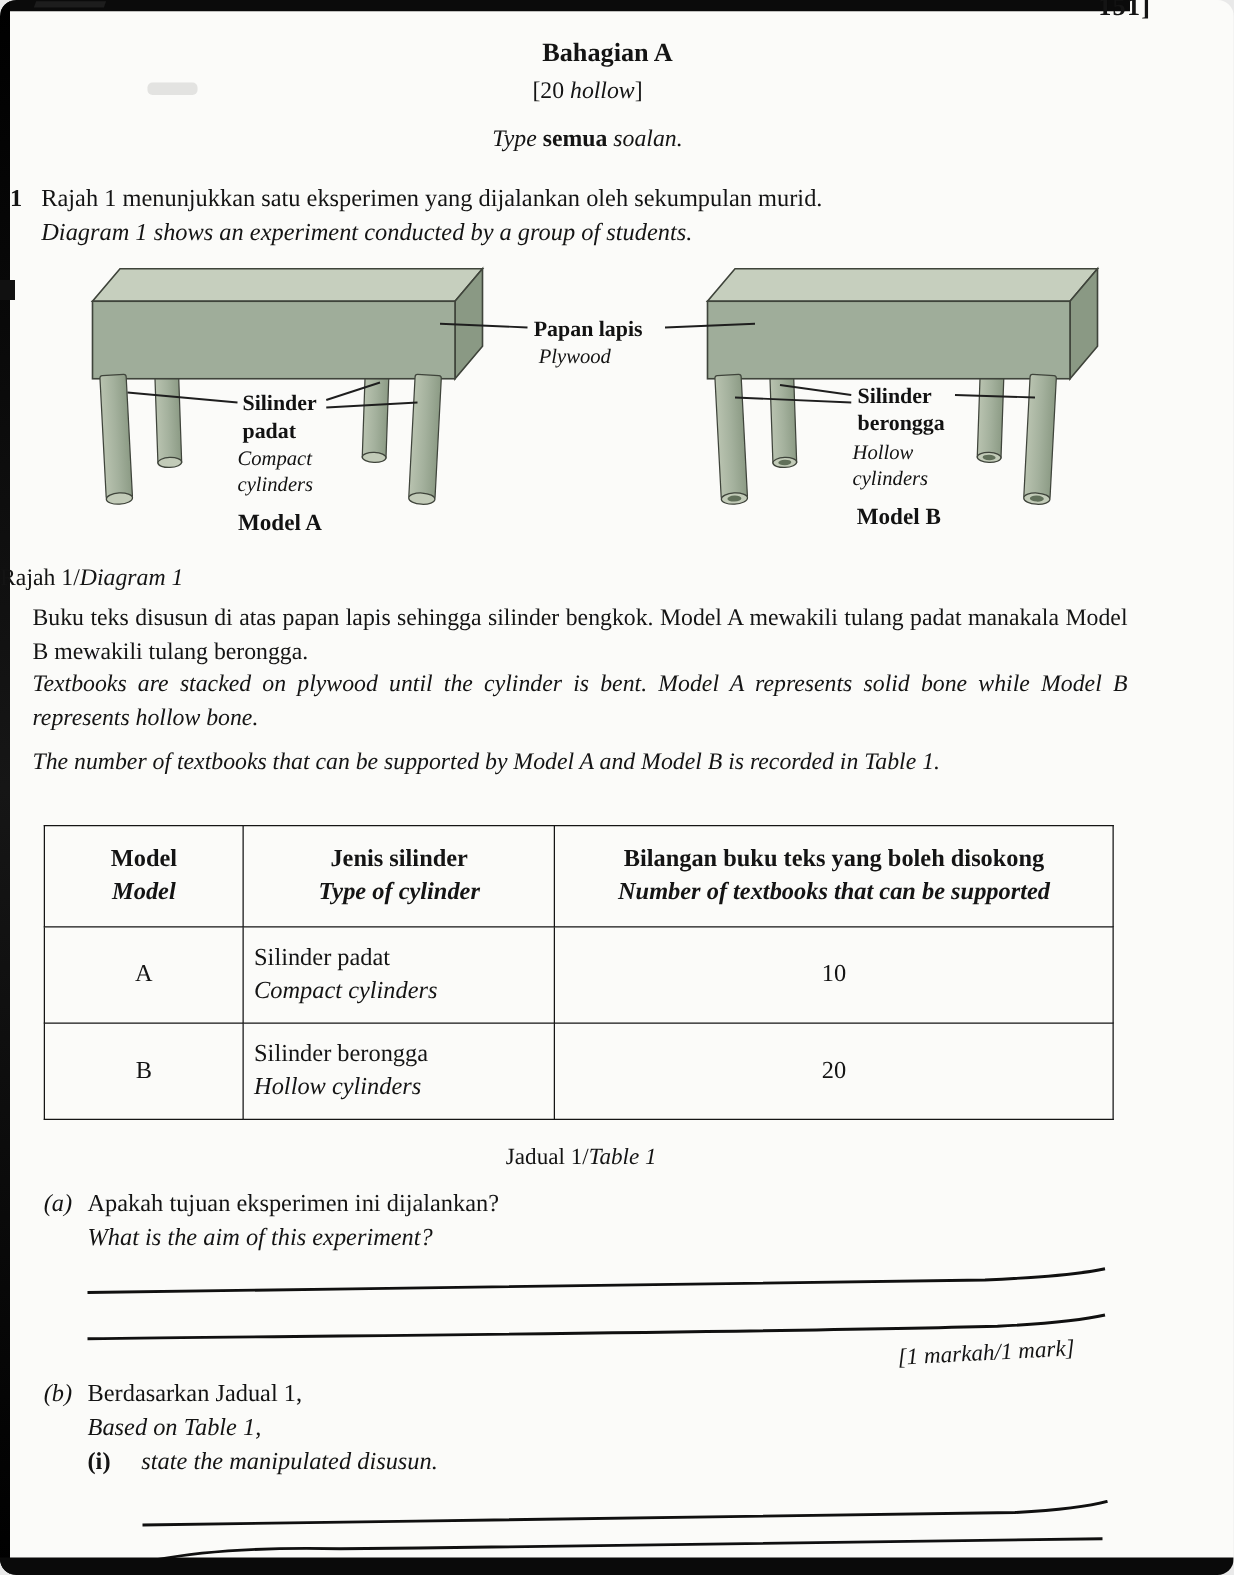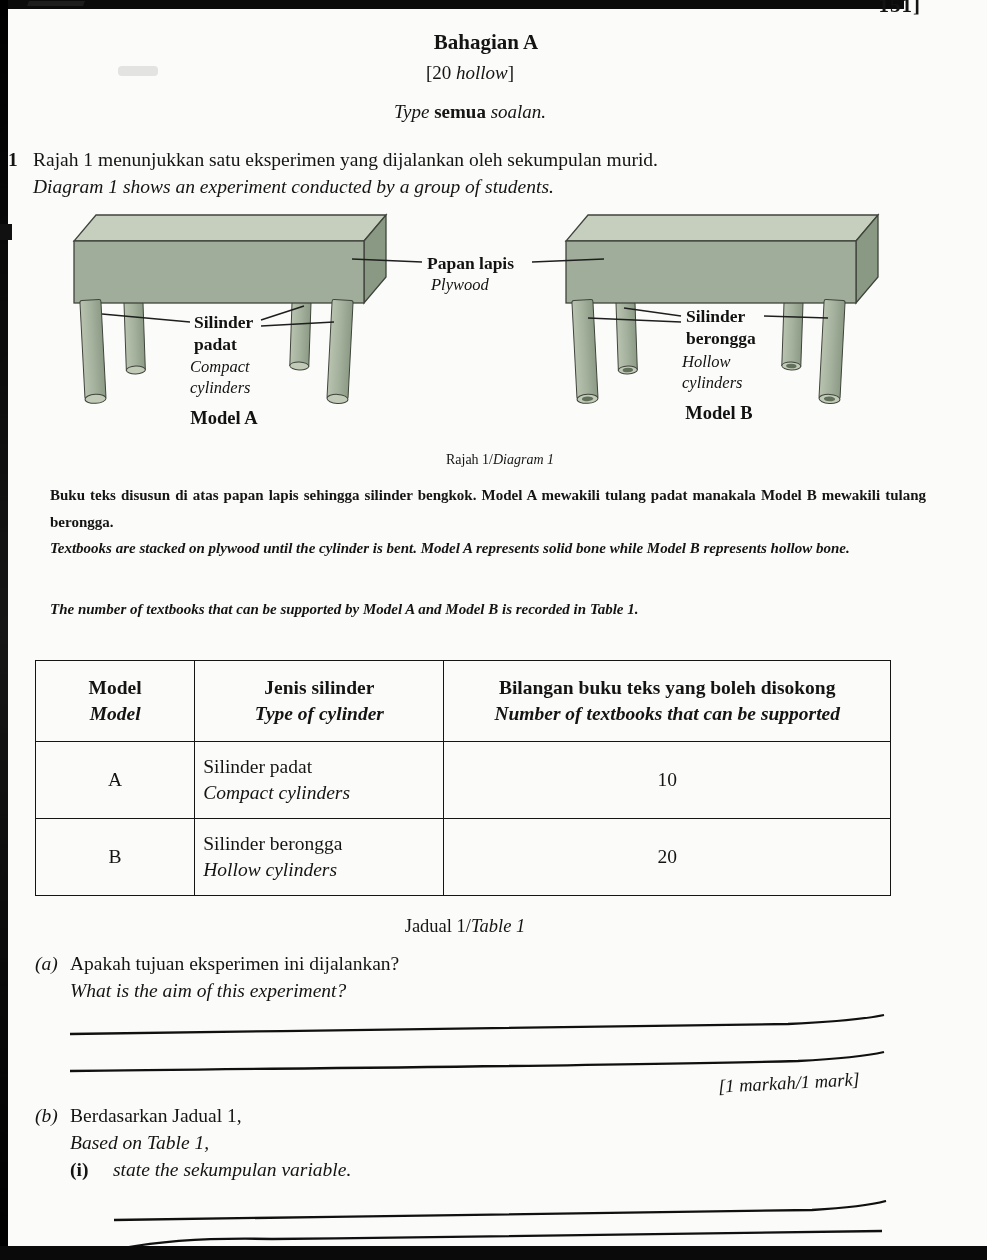--- a/index.html
+++ b/index.html
@@ -1,19 +1,20 @@
 <!DOCTYPE html>
 <html><head>
 <meta charset="utf-8">
 <style>
   html,body { margin:0; padding:0; background:#e9e9e9; }
   .page {
     position:relative; width:987px; height:1260px; margin:0 auto;
     background:#fbfbf9; color:#141414; overflow:hidden;
     font-family:"Liberation Serif", serif;
+    border-radius:13px;
   }
   .it { font-style:italic; }
   .bd { font-weight:bold; }
 
   
   .bar-top   { position:absolute; top:0; left:0; width:904px; height:9px; background:#0b0b0b; }
   .bar-left  { position:absolute; top:0; left:0; width:8px; height:1260px; background:linear-gradient(180deg,#000 0%,#161616 50%,#000 100%); }
   .bar-bottom{ position:absolute; left:0; bottom:0; width:987px; height:14px; background:#0a0a0a; }
   .corner-frag { position:absolute; top:-7px; right:66px; font-weight:bold; font-size:21px; letter-spacing:1px; }
   .smudge1 { position:absolute; top:1px; left:28px; width:56px; height:5px; background:#222; opacity:.8; transform:skewX(-20deg); }
@@ -28,23 +29,23 @@
   .qnum { font-weight:bold; width:25px; flex:none; }
   .qtext { flex:1; }
 
   .diagram { position:absolute; top:210px; left:64px; width:832px; height:238px; }
   .diagram svg { display:block; }
   .lbl-ms   { font:bold 17.5px "Liberation Serif", serif; fill:#121212; }
   .lbl-en   { font:italic 16.5px "Liberation Serif", serif; fill:#121212; }
   .lbl-model{ font:bold 18.5px "Liberation Serif", serif; fill:#121212; }
   .leader   { stroke:#1e1e1e; stroke-width:1.5; fill:none; }
 
-  .dg-caption { position:absolute; top:452px; left:0; width:930px; text-align:center; font-size:14px;padding-left:35px; }
-
-  .para { position:absolute; left:50px; width:876px; font-size:15px; line-height:26.5px;font-weight:bold; }
+  .dg-caption { position:absolute; top:452px; left:0; width:930px; font-size:19px; }
+
+  .para { position:absolute; left:26px; width:876px; font-size:19px; line-height:26.5px; }
   .para-just div { text-align:justify; }
   .p1 { top:482px; }
   .p2 { top:596px; line-height:27px; }
 
   table.jadual {
     position:absolute; top:660px; left:35px; width:856px;
     border-collapse:collapse; font-size:19.5px;
   }
   table.jadual th, table.jadual td { border:1.5px solid #151515; }
   table.jadual th { font-weight:bold; padding:14px 8px; line-height:26px; }
@@ -249,21 +250,21 @@
     <span class="qlabel it">(b)</span>
     <div class="qtext">
       <div>Berdasarkan Jadual 1,</div>
       <div class="it">Based on Table 1,</div>
     </div>
   </div>
 
   <div class="qsub qbi-block">
     <span class="qlabel2">(i)</span>
     <div class="qtext">
-      <div class="it">state the sekumpulan variable.</div>
+      <div class="it">state the manipulated disusun.</div>
     </div>
   </div>
 
   <svg class="ansline al3" width="776" height="24" viewBox="0 0 776 24">
     <path d="M2,20 C240,16 520,14 700,10 Q752,7 774,1"></path>
   </svg>
   <svg class="ansline al4" width="762" height="24" viewBox="0 0 762 24">
     <path d="M2,20 Q60,9 150,11 C380,9 620,6 760,3"></path>
   </svg>
 

